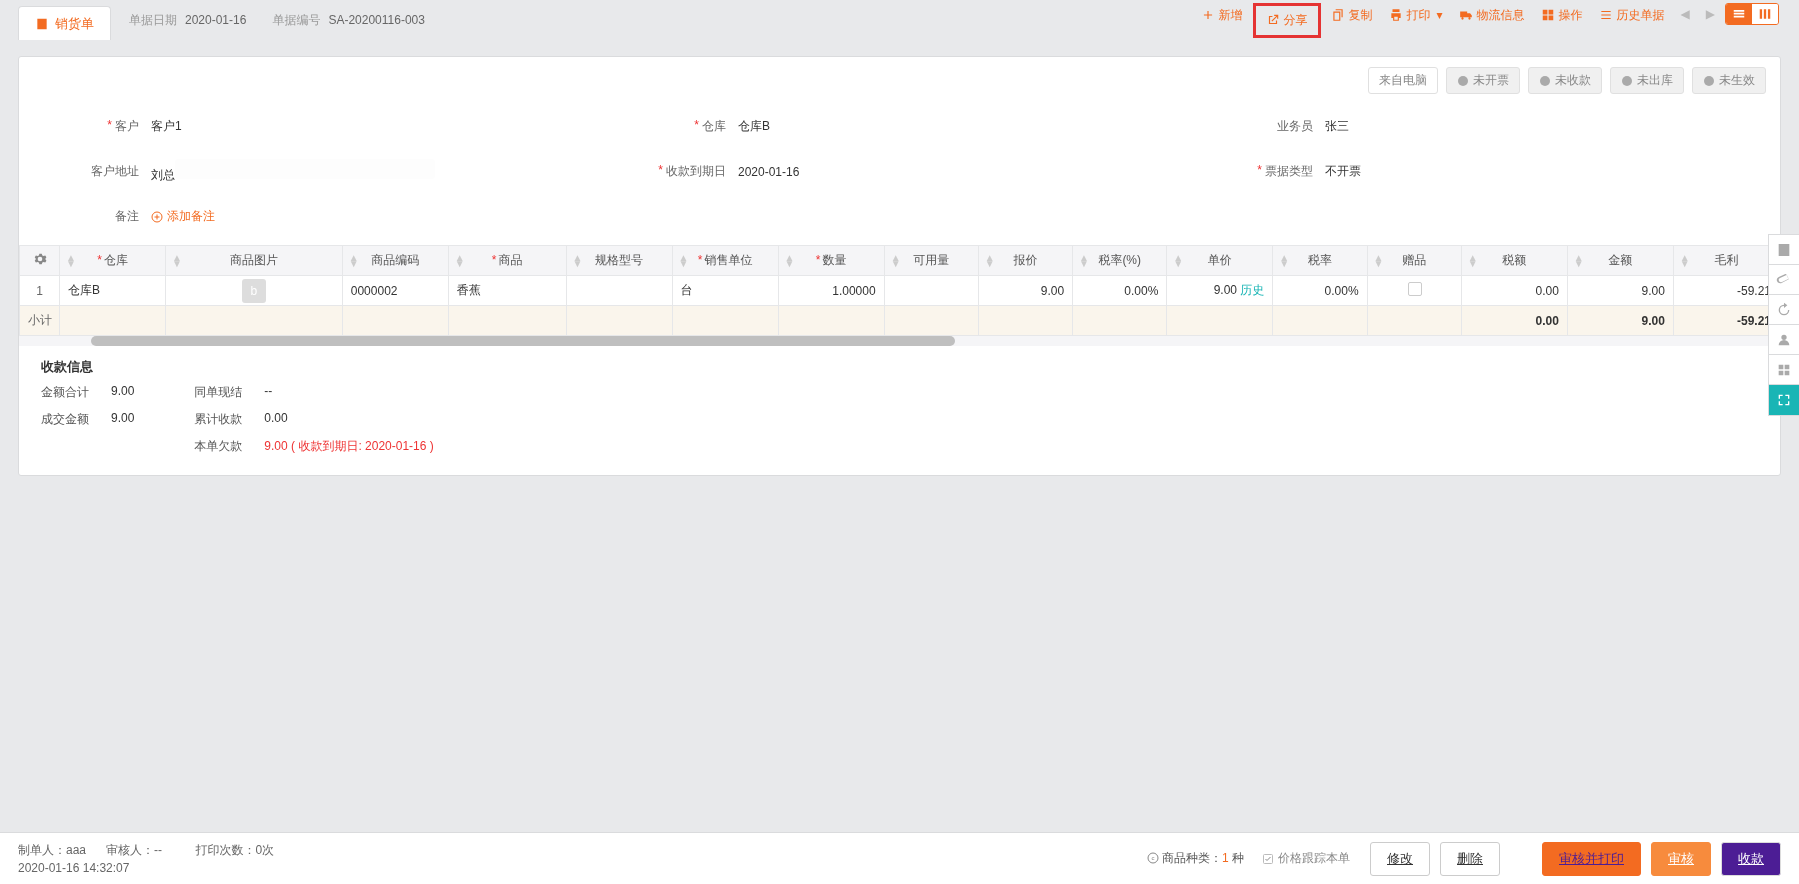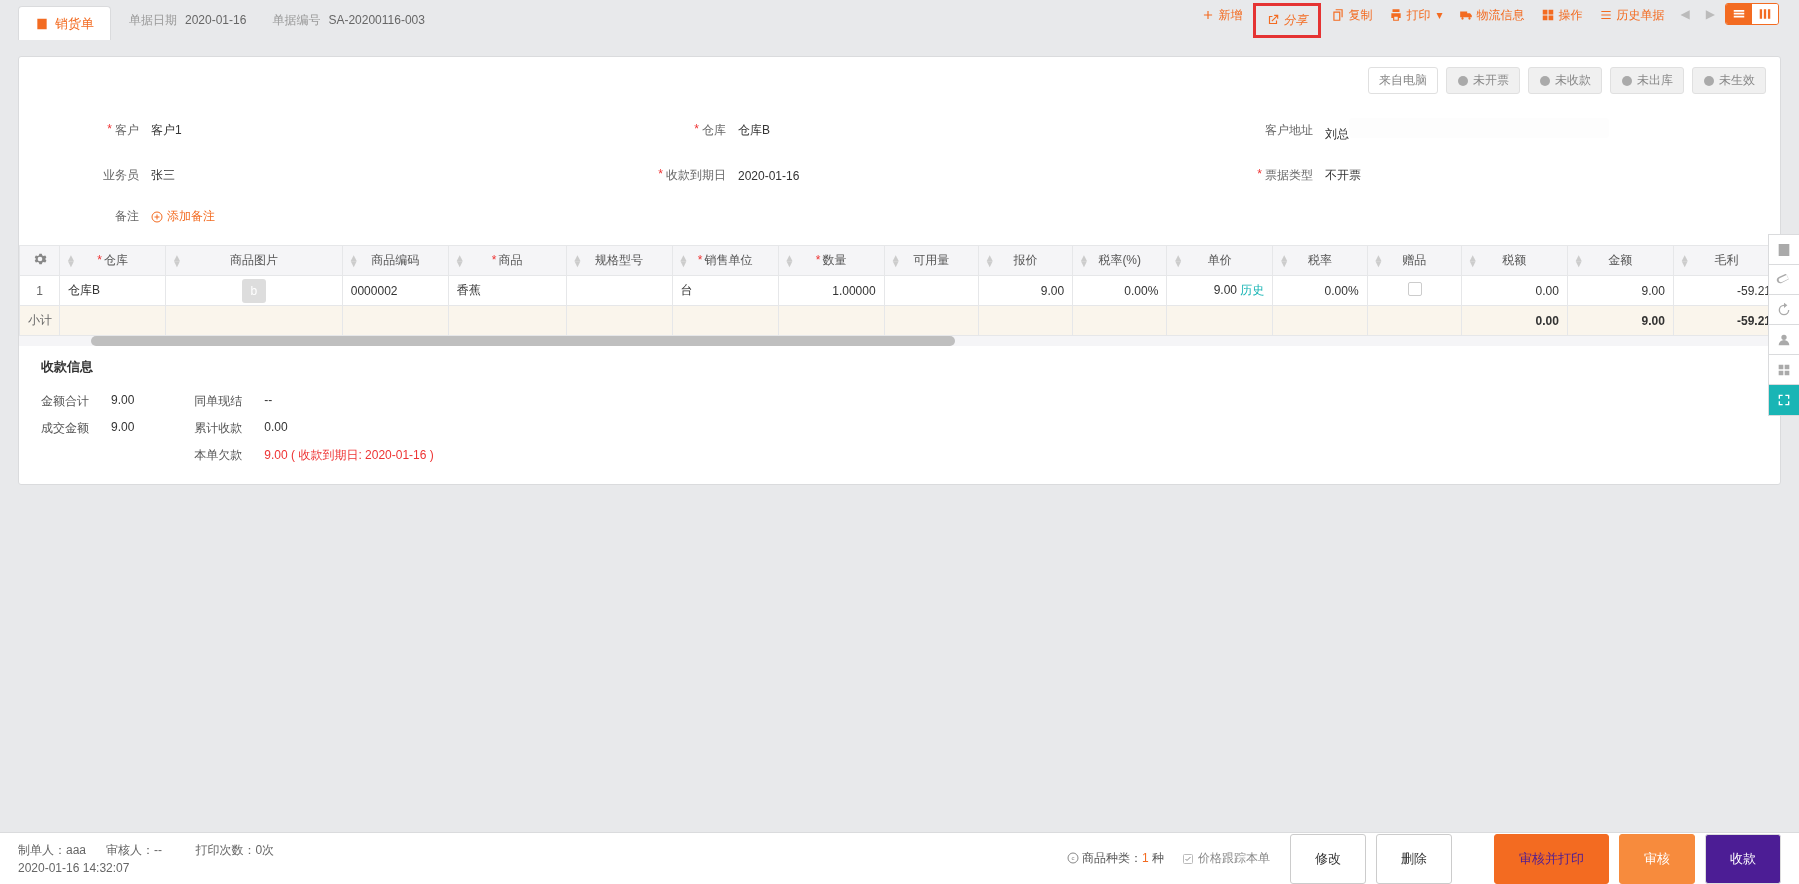--- a/index.html
+++ b/index.html
@@ -28,21 +28,21 @@
   .tab svg{width:14px;height:14px;fill:var(--orange);}
   .docmeta{margin-left:18px;color:#999;display:flex;gap:8px;align-items:center;}
   .docmeta .lbl{color:#999;}
   .docmeta .val{color:#666;}
   .topbar-spacer{flex:1;}
   .top-actions{display:flex;align-items:flex-start;gap:4px;}
   .tact{display:flex;align-items:center;gap:4px;padding:4px 6px;color:#888;cursor:pointer;}
   .tact svg{width:14px;height:14px;fill:currentColor;}
   .tact.orange{color:var(--orange);}
   .tact .chev{margin-left:2px;}
-  .share-hl{border:3px solid #e53333;padding:2px 4px;font-style:italic;}
+  .share-hl{border:3px solid #e53333;padding:2px 4px;}
   .nav-arrow{color:#bbb;padding:4px 6px;cursor:pointer;}
   .view-toggle{display:flex;border:1px solid var(--orange);border-radius:3px;overflow:hidden;height:22px;}
   .vt{width:26px;display:flex;align-items:center;justify-content:center;}
   .vt.active{background:var(--orange);color:#fff;}
   .vt:not(.active){color:var(--orange);background:#fff;}
 
   
   .doc{background:var(--panel);margin:0 18px;border:1px solid var(--gray-border);border-radius:3px;
        position:relative;}
   .status-row{display:flex;justify-content:flex-end;gap:8px;padding:10px 14px 0;}
@@ -85,21 +85,21 @@
   .table tr.subtotal td{background:var(--row-alt);font-weight:bold;}
   .table tr.subtotal td.idx{font-weight:normal;}
   .img-ph{width:24px;height:24px;background:#ddd;border-radius:3px;display:inline-flex;align-items:center;justify-content:center;color:#fff;font-size:12px;}
   .hist{color:var(--teal);cursor:pointer;}
   input.gift{appearance:none;width:14px;height:14px;border:1px solid #ccc;border-radius:2px;}
   .hscroll{height:10px;background:#f5f5f7;position:relative;margin-top:0;}
   .hscroll .thumb{position:absolute;left:72px;top:0;height:10px;width:864px;background:#bfbfbf;border-radius:5px;}
 
   
   .pay{padding:12px 22px 20px;}
-  .pay h4{margin:0 0 17px;font-weight:bold;font-size:13px;}
+  .pay h4{margin:0 0 8px;font-weight:bold;font-size:13px;}
   .pay-rows{display:flex;gap:60px;}
   .pcol{display:flex;flex-direction:column;gap:10px;}
   .prow{display:flex;gap:10px;}
   .plabel{width:60px;text-align:left;color:#555;}
   .pval{color:#333;}
   .debt{color:#e33;}
   .due-note{color:#e33;}
 
   
   .rail{position:absolute;right:0;top:234px;display:flex;flex-direction:column;border:1px solid var(--gray-border);border-right:none;}
@@ -115,21 +115,21 @@
     border-top:1px solid var(--gray-border);display:flex;align-items:center;
     padding:0 18px;gap:20px;
   }
   .fmeta{color:#666;line-height:1.5;}
   .f-spacer{flex:1;}
   .f-sum{display:flex;align-items:center;gap:18px;color:#555;}
   .f-sum .cnt{color:var(--orange);}
   .chk{display:flex;align-items:center;gap:4px;color:#888;}
   .chk svg{width:12px;height:12px;}
   .fbuttons{display:flex;gap:10px;align-items:center;}
-  .btn{height:50px;padding:0 24px;border-radius:3px;border:1px solid #ccc;background:#fff;color:#333;cursor:pointer;font-size:13px;display:flex;align-items:center;}
+  .btn{height:34px;padding:0 16px;border-radius:3px;border:1px solid #ccc;background:#fff;color:#333;cursor:pointer;font-size:13px;display:flex;align-items:center;text-decoration:underline;}
   .btn.orange{background:var(--orange);border-color:var(--orange);color:#4c1d95;margin-left:32px;}
   .btn.orange2{background:var(--orange2);border-color:var(--orange2);color:#fff;}
   .btn.disabled{background:#4c1d95;border-color:#dcdcdc;color:#fff;cursor:not-allowed;}
 
   
   .c-wh{width:90px;} .c-img{width:150px;} .c-code{width:90px;} .c-name{width:100px;}
   .c-spec{width:90px;} .c-unit{width:90px;} .c-qty{width:90px;} .c-avail{width:80px;}
   .c-quote{width:80px;} .c-trate{width:80px;} .c-price{width:90px;} .c-tax{width:80px;}
   .c-gift{width:80px;} .c-taxamt{width:90px;} .c-amt{width:90px;} .c-profit{width:90px;}
 </style>
@@ -258,30 +258,30 @@
         </div>
       <div class="frow">
           <span class="flabel">
             <span class="req">*</span>
             <span>仓库</span>
           </span>
           <span class="fval">仓库B</span>
         </div>
       <div class="frow">
           <span class="flabel">
+            <span>业务员</span>
+          </span>
+          <span class="fval">张三</span>
+        </div>
+
+      <div class="frow">
+          <span class="flabel">
             <span>客户地址</span>
           </span>
           <span class="fval"><span>刘总</span><span class="redact"></span></span>
-        </div>
-
-      <div class="frow">
-          <span class="flabel">
-            <span>业务员</span>
-          </span>
-          <span class="fval">张三</span>
         </div>
       <div class="frow">
           <span class="flabel">
             <span class="req">*</span>
             <span>收款到期日</span>
           </span>
           <span class="fval">2020-01-16</span>
         </div>
       <div class="frow">
           <span class="flabel">

